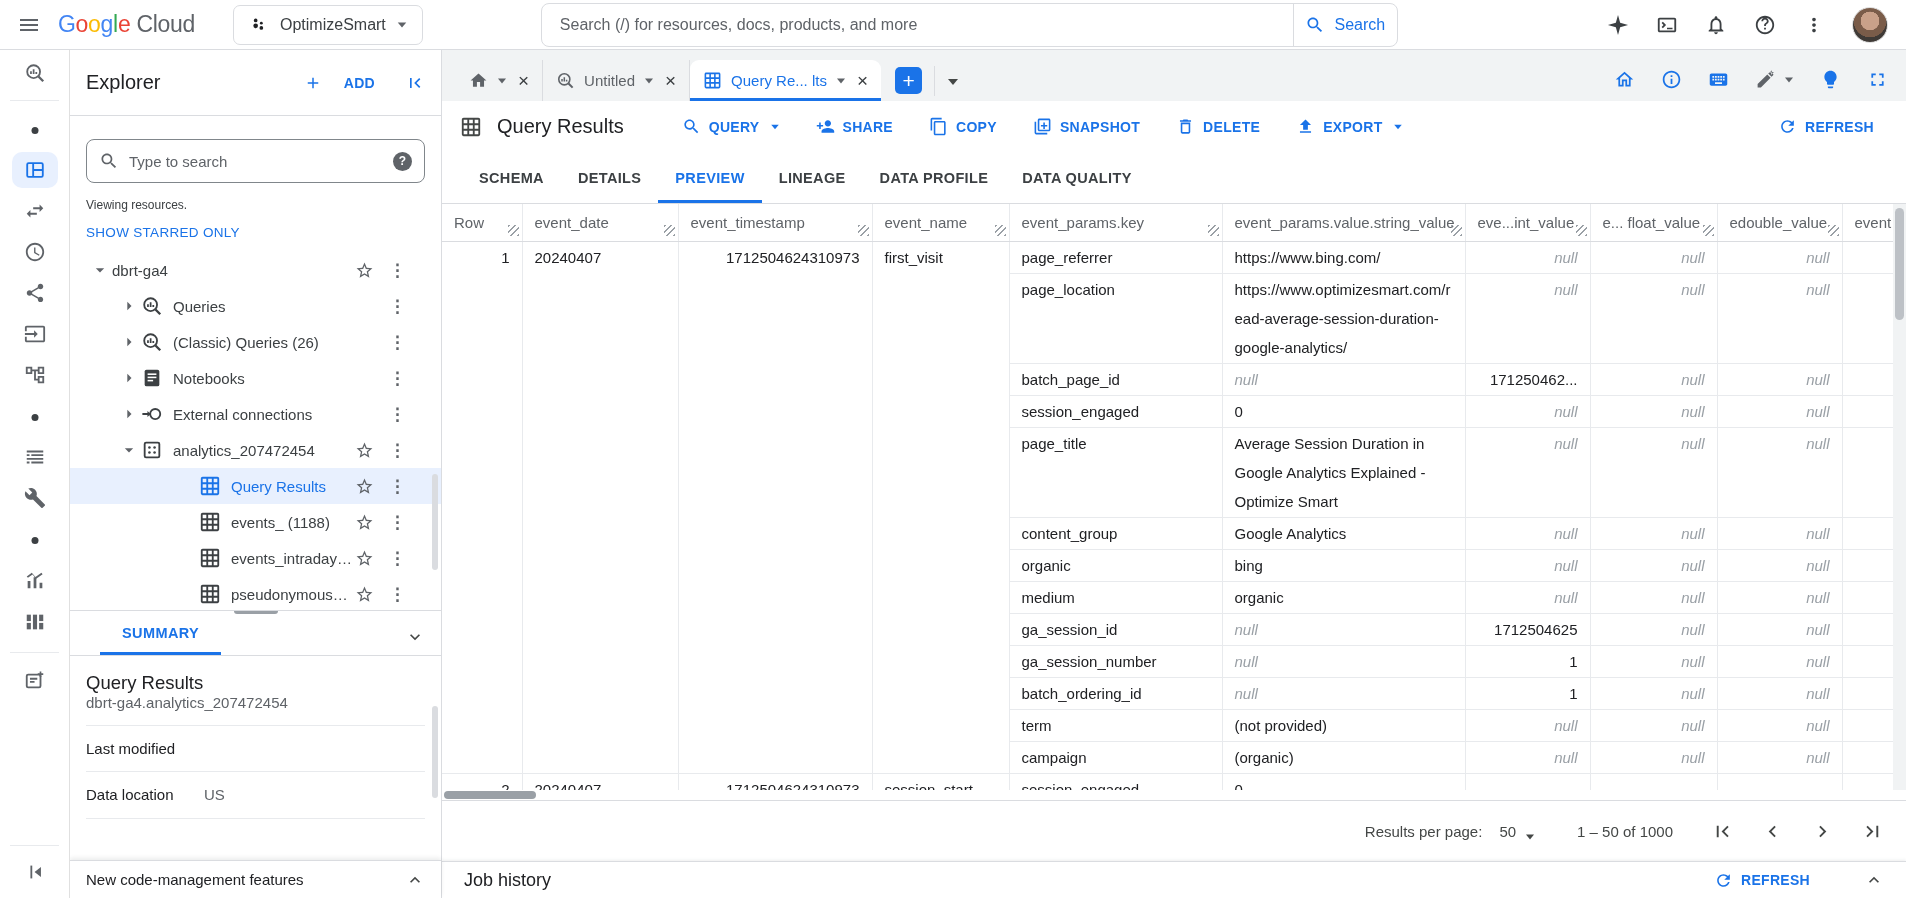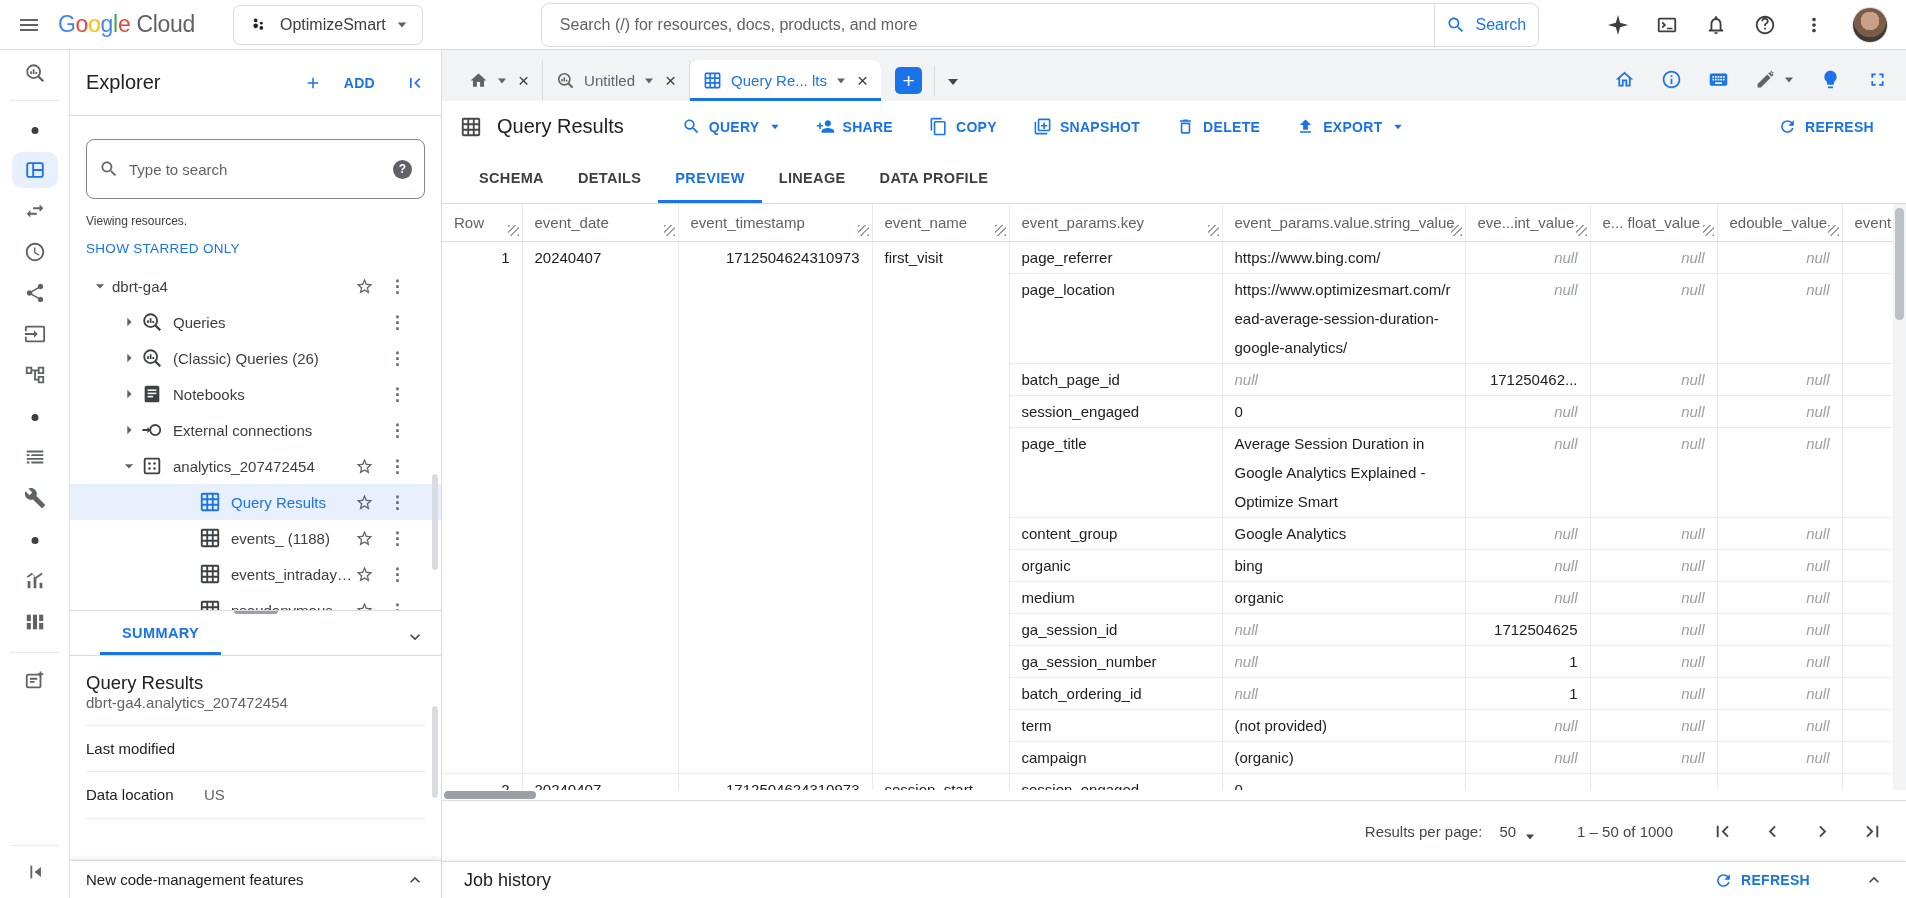--- a/index.html
+++ b/index.html
@@ -12,21 +12,21 @@
 
   
   #topbar{position:absolute;top:0;left:0;right:0;height:50px;background:#fff;border-bottom:1px solid #dadce0;display:flex;align-items:center;z-index:30}
   #hamburger{width:58px;display:flex;justify-content:center;color:#5f6368;cursor:pointer}
   #hamburger .ic{width:24px;height:24px}
   #logo{display:flex;align-items:center;font-size:23px;letter-spacing:-.3px;white-space:nowrap}
   #logo .cloud{color:#5f6368;margin-left:6px}
   #project-btn{margin-left:38px;height:40px;border:1px solid #dadce0;border-radius:7px;display:flex;align-items:center;gap:11px;padding:0 15px;background:#fff;cursor:pointer}
   #project-btn .plabel{font-size:16px;color:#3c4043}
   #project-btn .caret{border-top-color:#5f6368;transform:scale(.85)}
-  #searchbox{margin-left:118px;width:998px;height:44px;border:1px solid #dadce0;border-radius:8px;display:flex;align-items:center;background:#fff}
+  #searchbox{margin-left:118px;width:857px;height:44px;border:1px solid #dadce0;border-radius:8px;display:flex;align-items:center;background:#fff}
   #searchbox input{flex:1;border:none;outline:none;font-size:16px;color:#202124;padding:0 18px;font-family:inherit;background:transparent}
   #searchbox input::placeholder{color:#5f6368}
   #search-go{width:104px;height:100%;border-left:1px solid #dadce0;display:flex;align-items:center;justify-content:center;gap:9px;color:#1a73e8;font-size:16px;cursor:pointer}
   #topbar .right{margin-left:auto;display:flex;align-items:center;gap:27px;padding-right:18px;color:#3c4043}
   #topbar .right .ic{width:22px;height:22px;cursor:pointer}
   #avatar{width:36px;height:36px;border-radius:50%;background:radial-gradient(circle at 50% 38%,#c9a189 0 34%,#7a5c49 35% 60%,#3f3a36 61%);border:1px solid #ddd;cursor:pointer}
 
   
   #rail{position:absolute;top:50px;left:0;width:70px;bottom:0;background:#fff;border-right:1px solid #e0e0e0;z-index:20}
   .rail-item{position:absolute;left:50%;transform:translateX(-50%);width:46px;height:36px;display:flex;align-items:center;justify-content:center;color:#5f6368;cursor:pointer;border-radius:10px}
@@ -35,21 +35,21 @@
   .rail-div{position:absolute;left:10px;right:10px;height:1px;background:#e8eaed}
   .rail-dot{position:absolute;left:50%;transform:translateX(-50%);width:7px;height:7px;border-radius:50%;background:#3c4043}
 
   
   #explorer{position:absolute;top:50px;left:70px;width:372px;bottom:0;background:#fff;border-right:1px solid #dadce0;z-index:10}
   #exp-header{height:66px;display:flex;align-items:center;padding:0 16px;border-bottom:1px solid #dadce0}
   #exp-title{font-size:20px;color:#202124}
   #exp-add{margin-left:auto;display:flex;align-items:center;gap:22px;color:#1a73e8;font-size:14px;font-weight:bold;letter-spacing:.3px;cursor:pointer}
   #exp-add .ic{width:18px;height:18px}
   #exp-collapse{margin-left:30px;color:#1a73e8;cursor:pointer}
-  #exp-search{margin:23px 16px 0;height:60px;border:1px solid #80868b;border-radius:8px;display:flex;align-items:center;padding:0 12px;gap:10px}
+  #exp-search{margin:23px 16px 0;height:44px;border:1px solid #80868b;border-radius:8px;display:flex;align-items:center;padding:0 12px;gap:10px}
   #exp-search .ic{color:#5f6368}
   #exp-search input{flex:1;border:none;outline:none;font-size:15px;font-family:inherit;color:#202124;min-width:0}
   #exp-search input::placeholder{color:#5f6368}
   #exp-help{width:19px;height:19px;border-radius:50%;background:#5f6368;color:#fff;font-size:12px;font-weight:bold;display:flex;align-items:center;justify-content:center;flex:none;cursor:pointer}
   #viewing{margin:15px 16px 0;font-size:12px;color:#3c4043}
   #starred{margin:13px 16px 0;font-size:13.5px;font-weight:normal;letter-spacing:.3px;color:#1a73e8;cursor:pointer}
   #tree{margin-top:12px}
   .trow{height:36px;display:flex;align-items:center;padding-right:38px;cursor:pointer;font-size:15px;color:#3c4043}
   .trow .exp{width:24px;display:flex;justify-content:center;color:#5f6368;flex:none}
   .trow .ticon{width:22px;height:22px;margin-right:10px;color:#3c4043}
@@ -695,20 +695,21 @@
       <span>REFRESH</span>
     </div>
   </div>
 
   <div id="subtabs">
       <div class="subtab">SCHEMA</div>
       <div class="subtab">DETAILS</div>
       <div class="subtab active">PREVIEW</div>
       <div class="subtab">LINEAGE</div>
       <div class="subtab">DATA PROFILE</div>
+      <div class="subtab">DATA QUALITY</div>
     </div>
 
   <div id="table-viewport">
     <table>
       <colgroup id="cols">
           <col style="width:80px">
           <col style="width:156px">
           <col style="width:194px">
           <col style="width:137px">
           <col style="width:213px">

